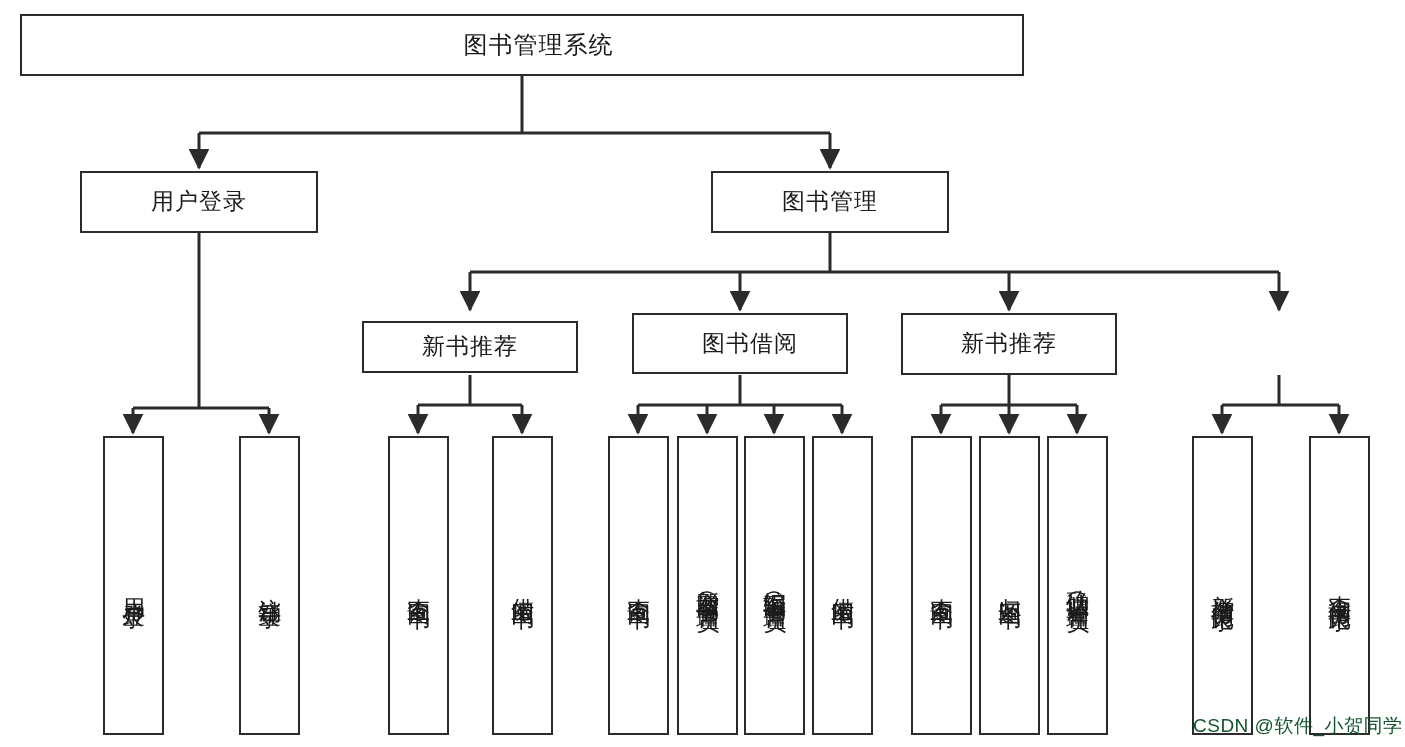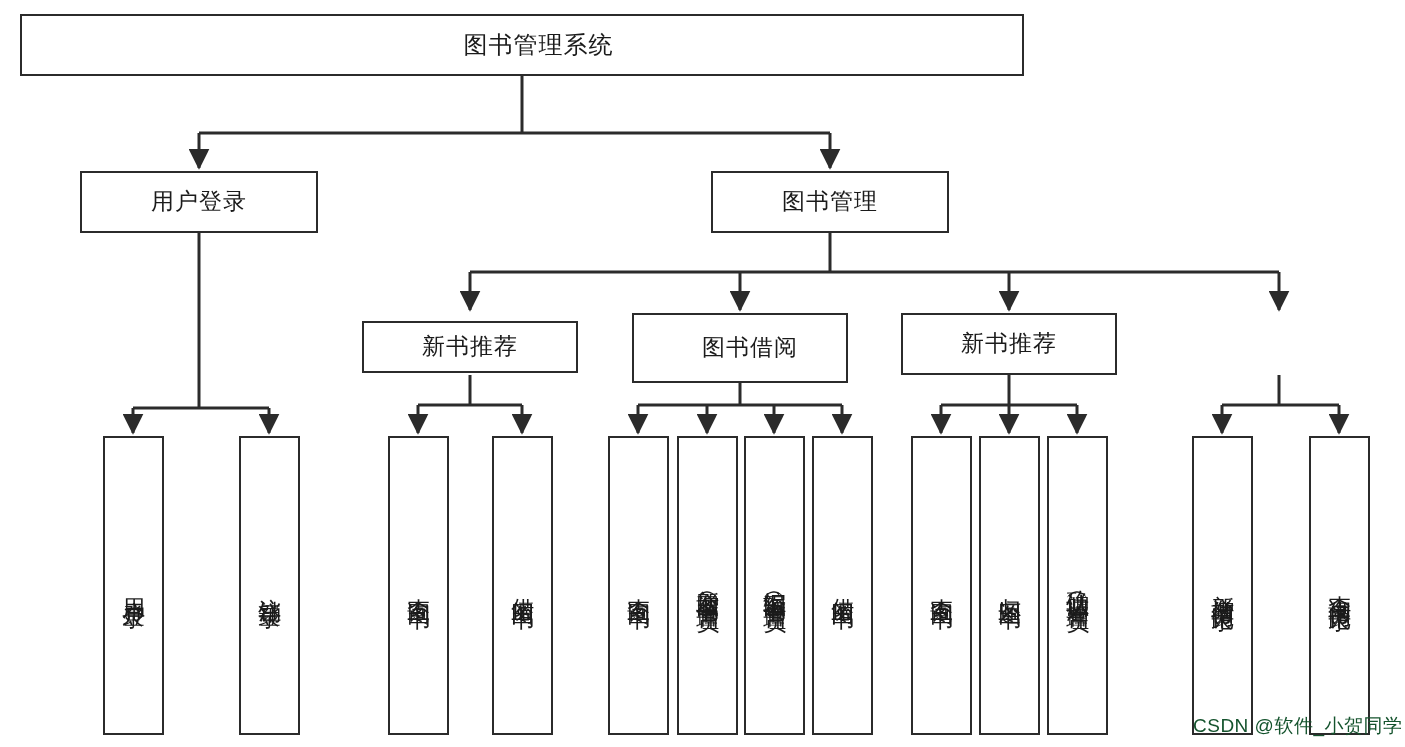--- a/index.html
+++ b/index.html
@@ -120,21 +120,21 @@
       <path d="M 1339 405 L 1339 433" marker-end="url(#arrow)"></path>
     </g>
   </svg>
 
   <div class="node horizontal root" style="left:20px; top:14px; width:1004px; height:62px;padding-left:33px;">图书管理系统</div>
 
   <div class="node horizontal" style="left:80px; top:171px; width:238px; height:62px;">用户登录</div>
   <div class="node horizontal" style="left:711px; top:171px; width:238px; height:62px;">图书管理</div>
 
   <div class="node horizontal" style="left:362px; top:313px; width:216px; height:52px;margin-top:8px;">新书推荐</div>
-  <div class="node horizontal" style="left:632px; top:313px; width:216px; height:70px;padding-left:20px;">图书借阅</div>
+  <div class="node horizontal" style="left:632px; top:313px; width:216px; height:61px;padding-left:20px;">图书借阅</div>
   <div class="node horizontal" style="left:901px; top:313px; width:216px; height:62px;">新书推荐</div>
 
   <div class="node vertical" style="left:103px; top:436px; width:61px; height:299px;">
     <span class="vtext">用户登录</span>
   </div>
   <div class="node vertical" style="left:239px; top:436px; width:61px; height:299px;">
     <span class="vtext">注销登录</span>
   </div>
 
   <div class="node vertical" style="left:388px; top:436px; width:61px; height:299px;">

